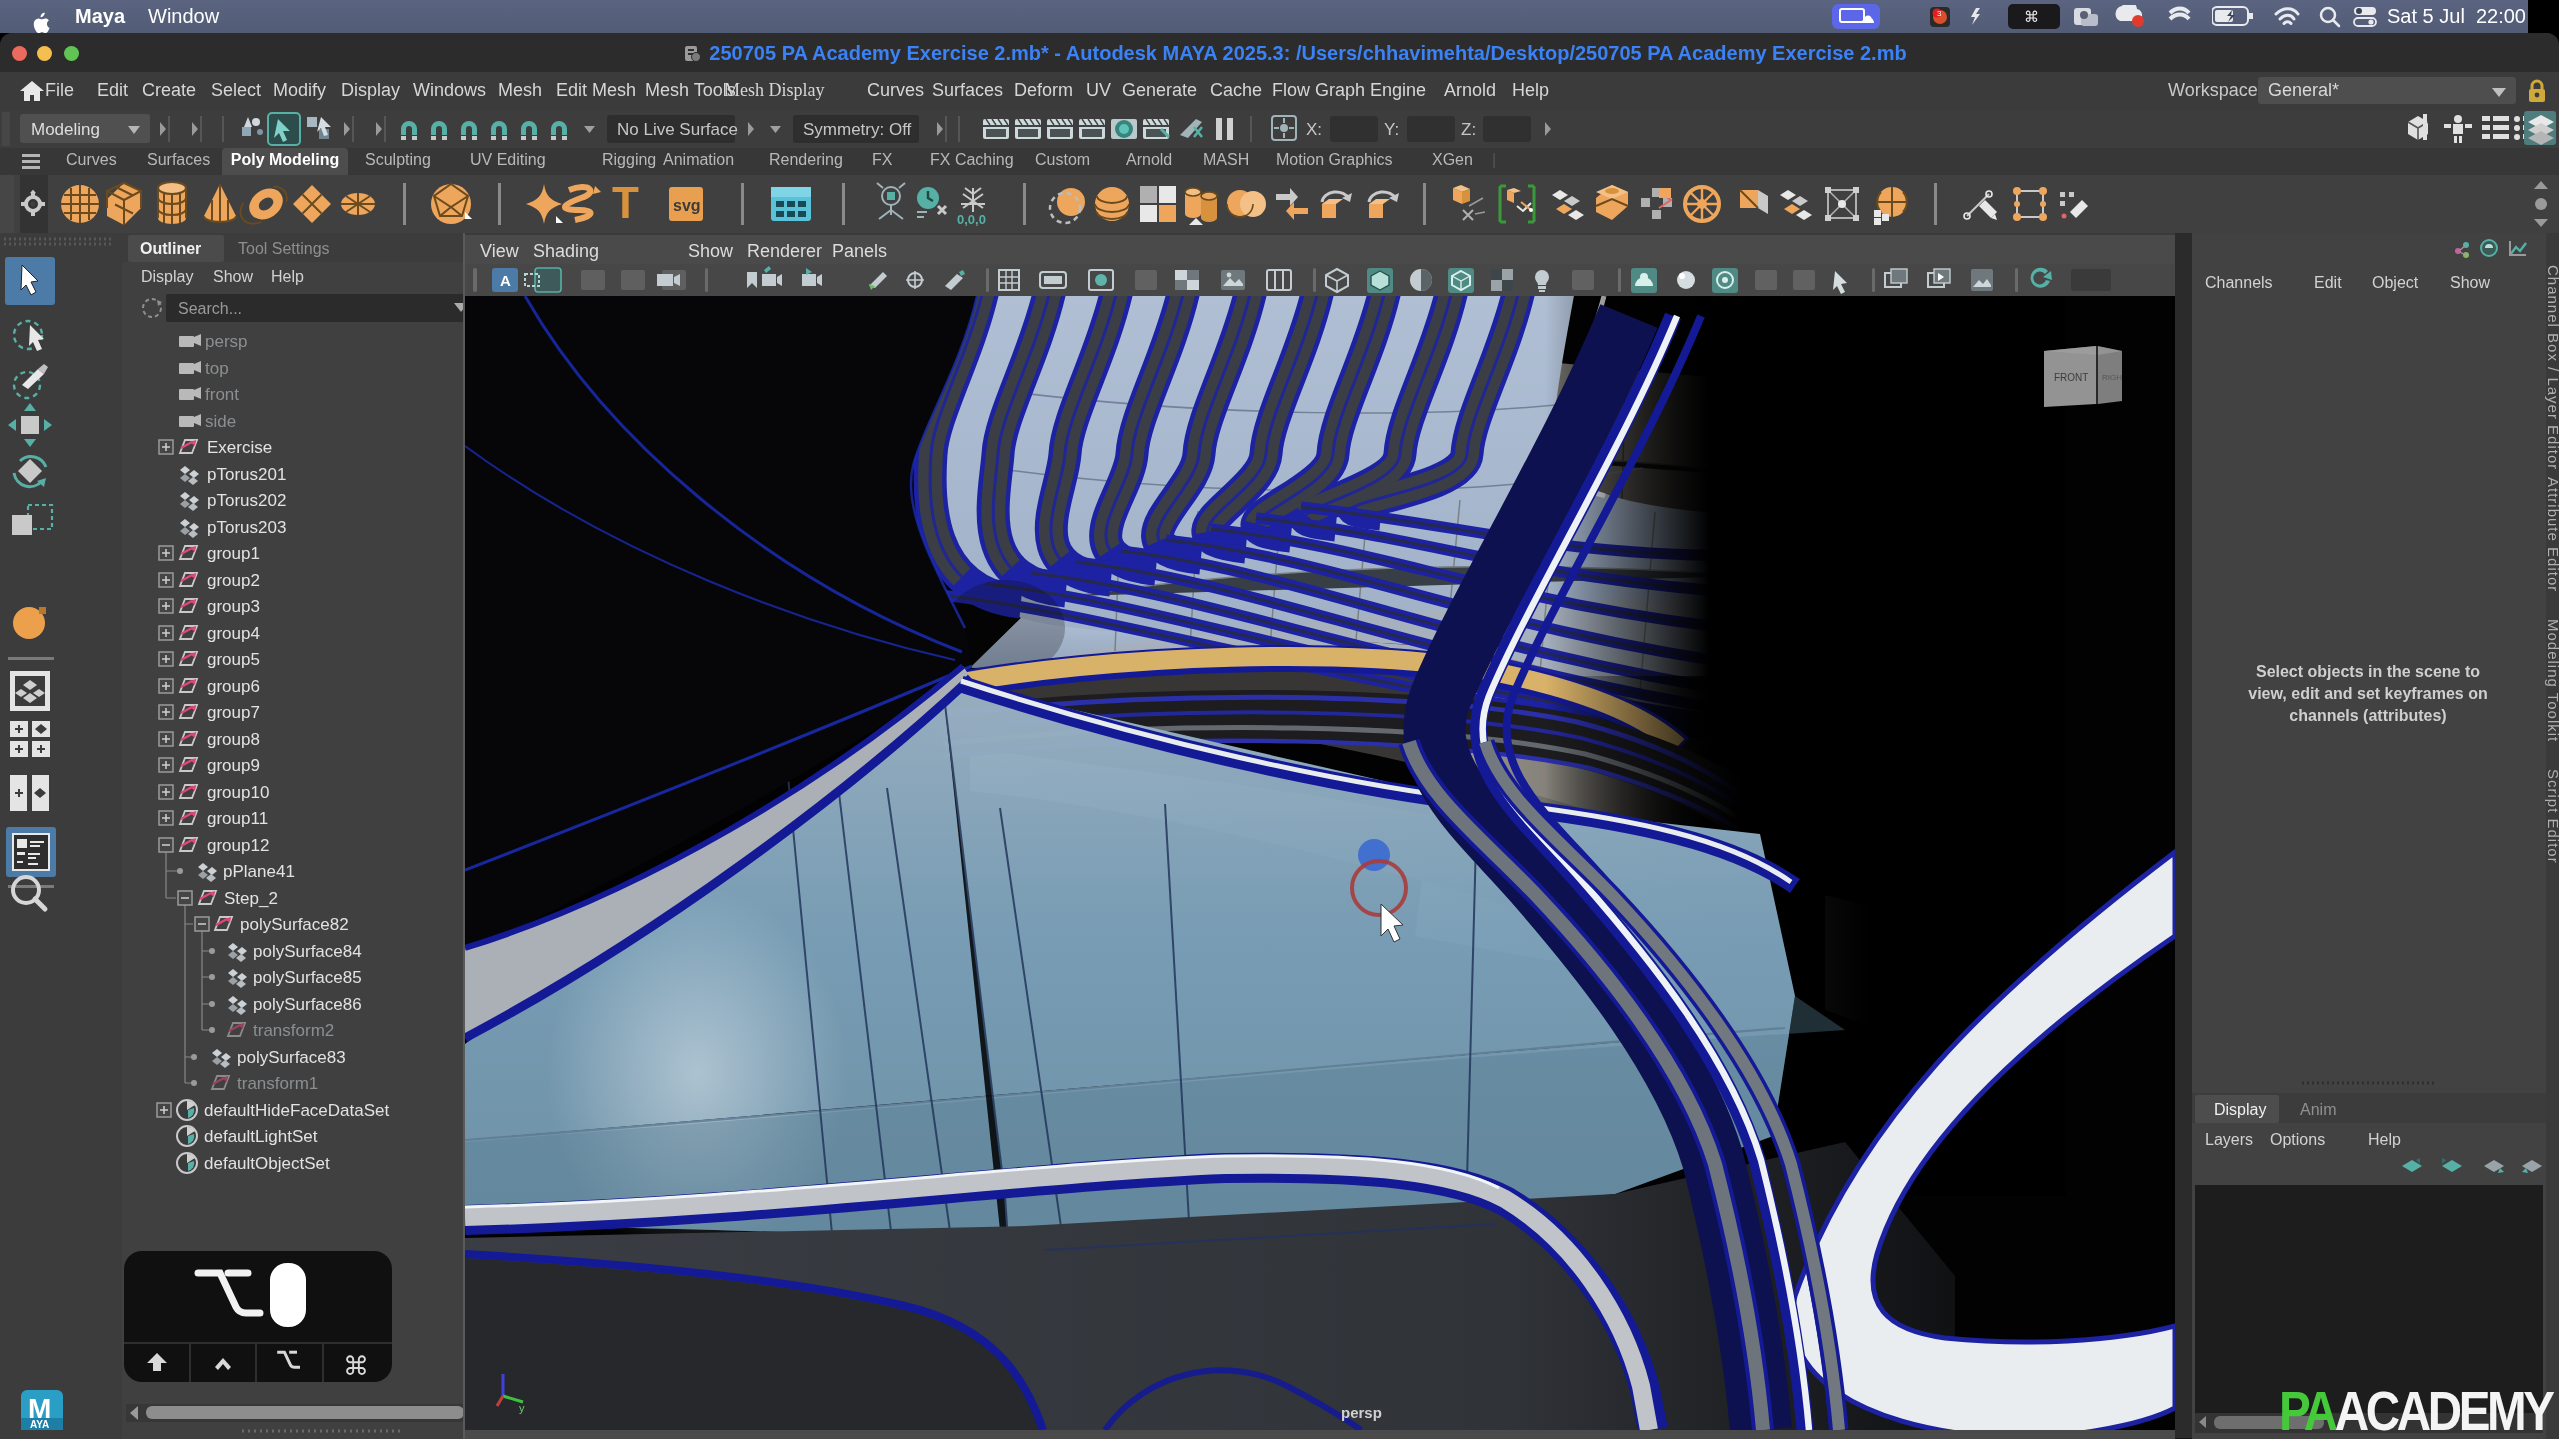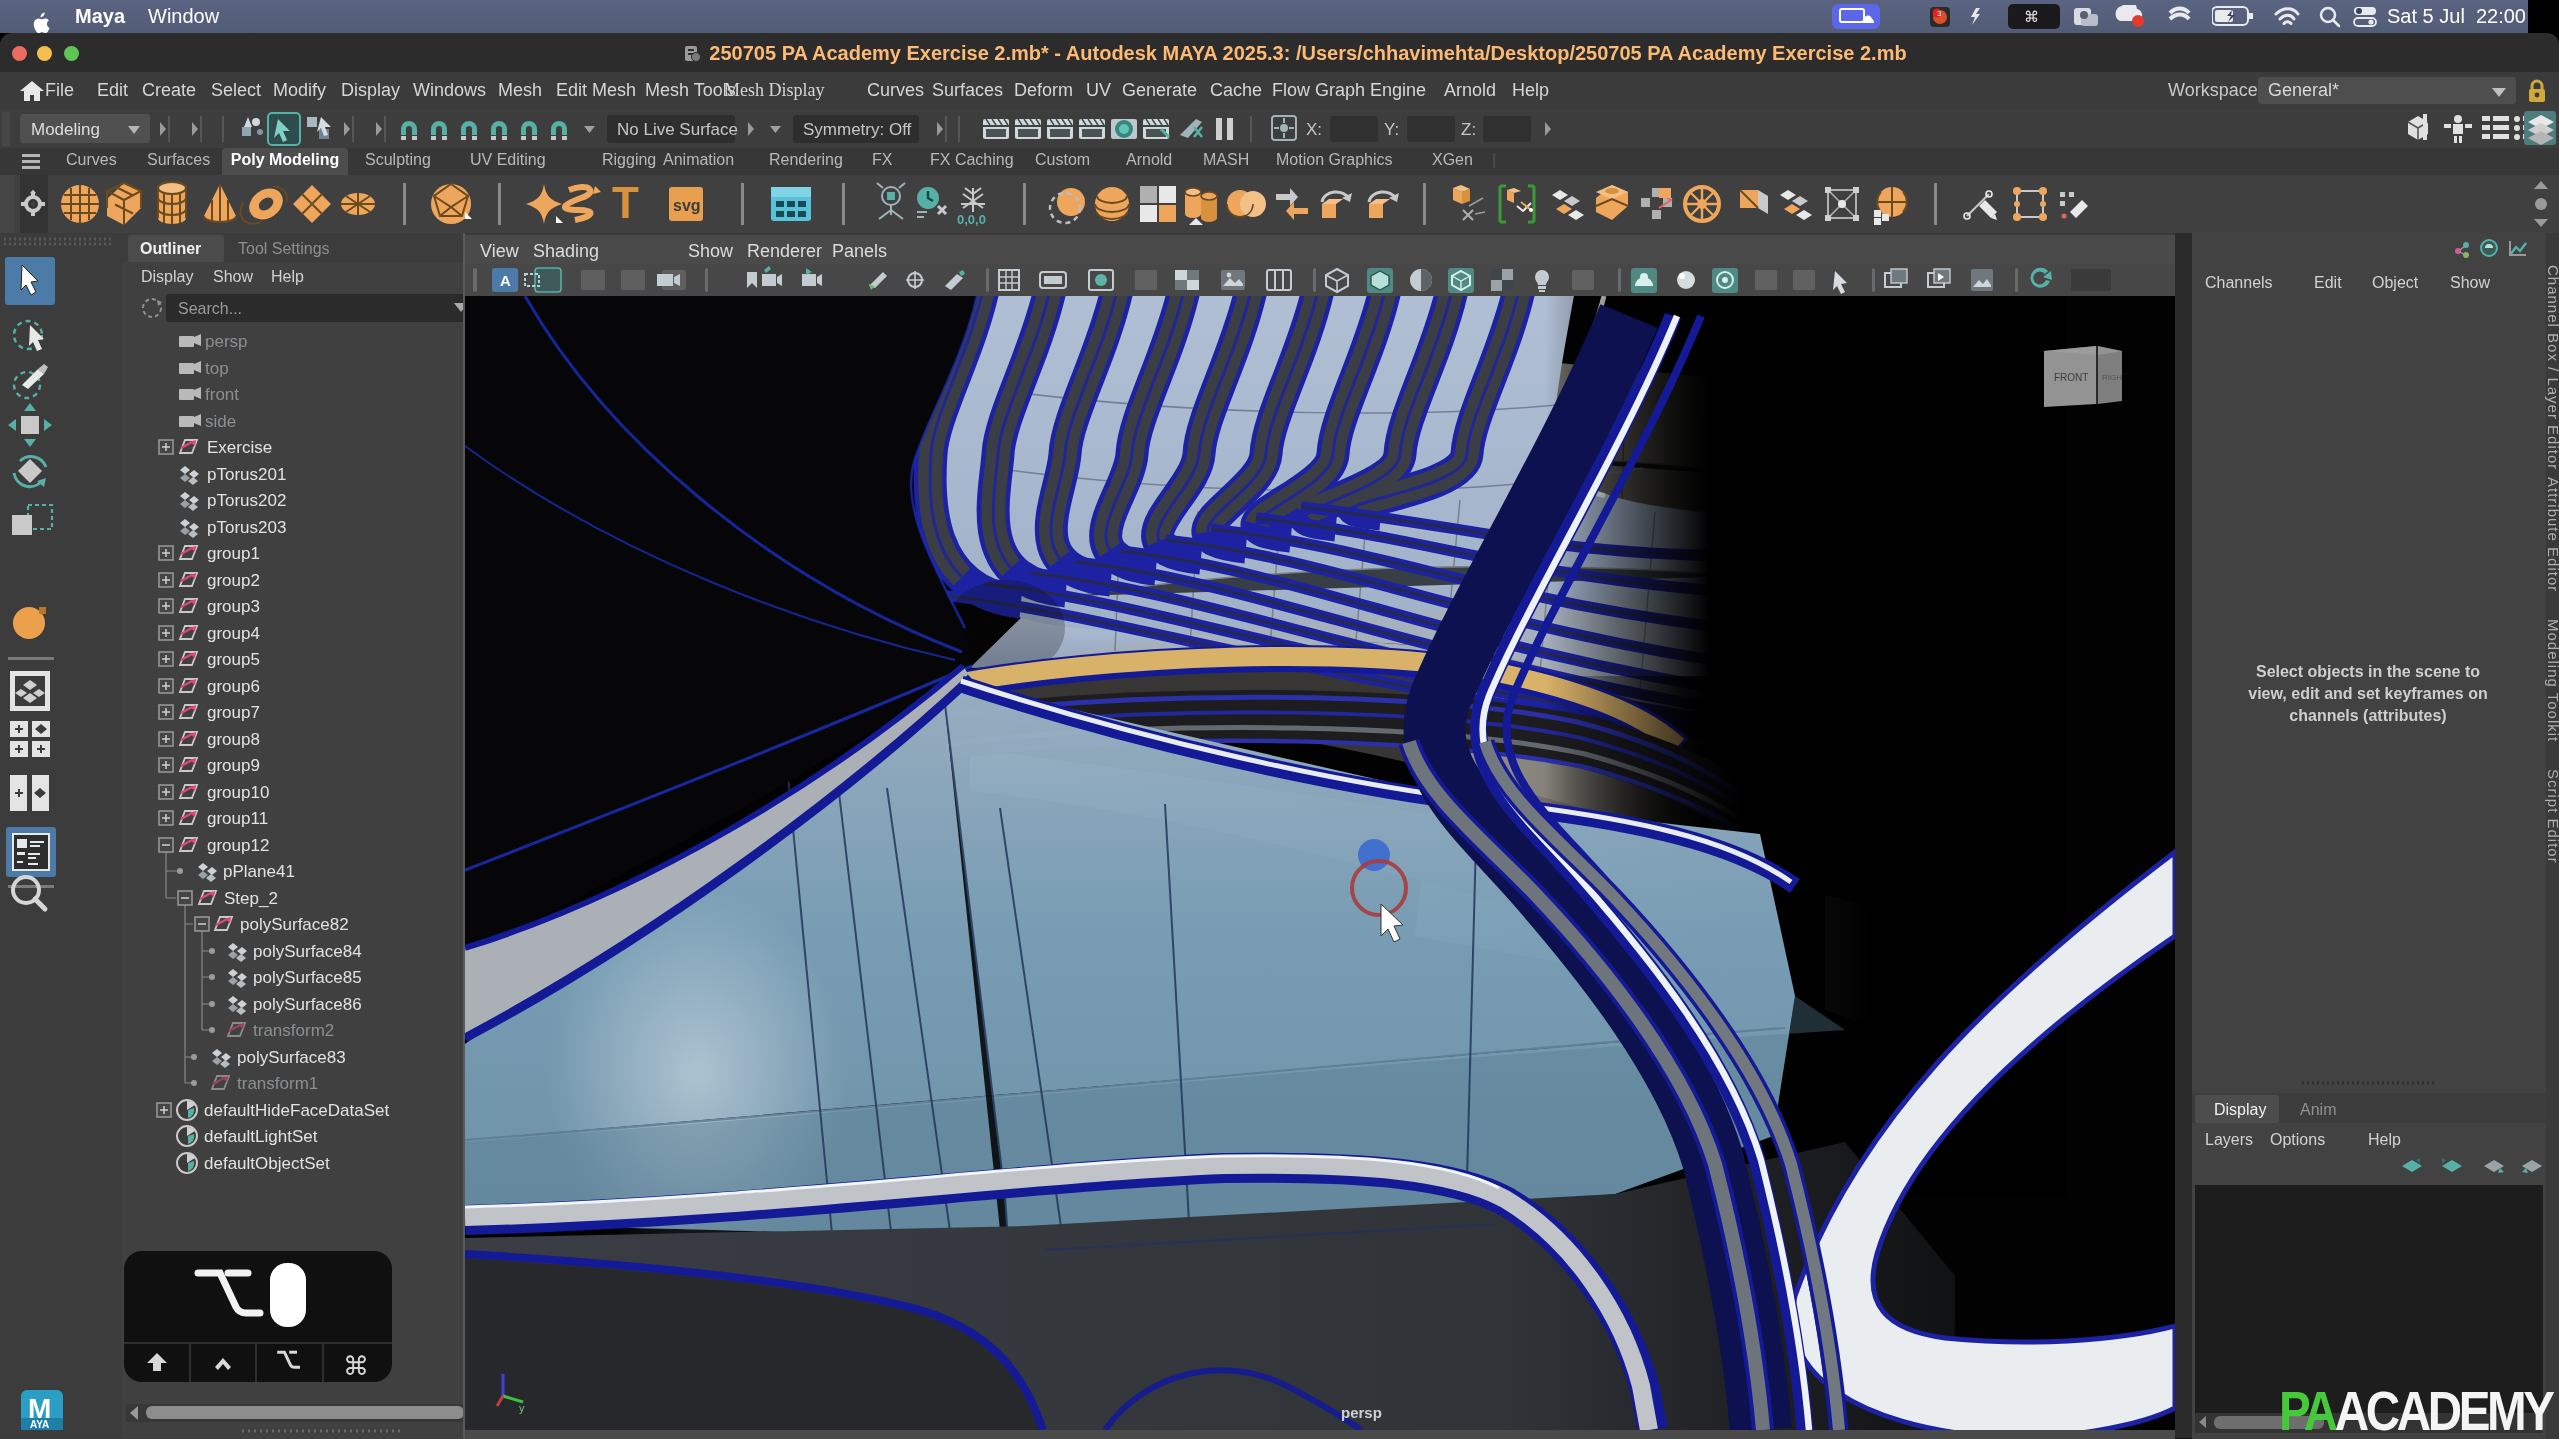--- a/index.html
+++ b/index.html
@@ -5,21 +5,21 @@
   html,body{margin:0;padding:0;width:2559px;height:1439px;overflow:hidden;background:#000;}
   *{box-sizing:border-box;font-family:"Liberation Sans",sans-serif;}
   .abs{position:absolute;}
   
   #macbar{left:0;top:0;width:2528px;height:33px;background:linear-gradient(#5a6480,#525c76);color:#fff;z-index:20;}
   #macbar .item{position:absolute;top:0;height:33px;line-height:33px;font-size:20px;}
   
   #winchrome{left:0;top:33px;width:2559px;height:1406px;background:#2b2b2b;border:1px solid #141414;border-radius:12px 12px 0 0;}
   #titlebar{left:0;top:33px;width:2559px;height:39px;border-radius:12px 12px 0 0;background:#2c2c2c;}
   .tl{position:absolute;top:12.5px;width:15px;height:15px;border-radius:50%;}
-  #title{left:0;top:33px;width:2559px;height:45px;line-height:41px;text-align:center;color:#fdba74;font-size:20px;font-weight:bold;padding-left:32px;}
+  #title{left:0;top:33px;width:2559px;height:45px;line-height:41px;text-align:center;color:#3b82f6;font-size:20px;font-weight:bold;padding-left:32px;}
   
   #mayamenu{left:0;top:72px;width:2559px;height:38px;background:#3b3b3b;color:#d6d6d6;font-size:18px;}
   #mayamenu span{position:absolute;top:8px;}
   
   #statusline{left:0;top:110px;width:2559px;height:38px;background:#3d3d3d;}
   
   #shelftabs{left:0;top:148px;width:2559px;height:27px;background:#373737;color:#b8b8b8;font-size:16px;}
   #shelftabs span{position:absolute;top:3px;}
   #shelficons{left:0;top:175px;width:2559px;height:58px;background:#404040;}
   

